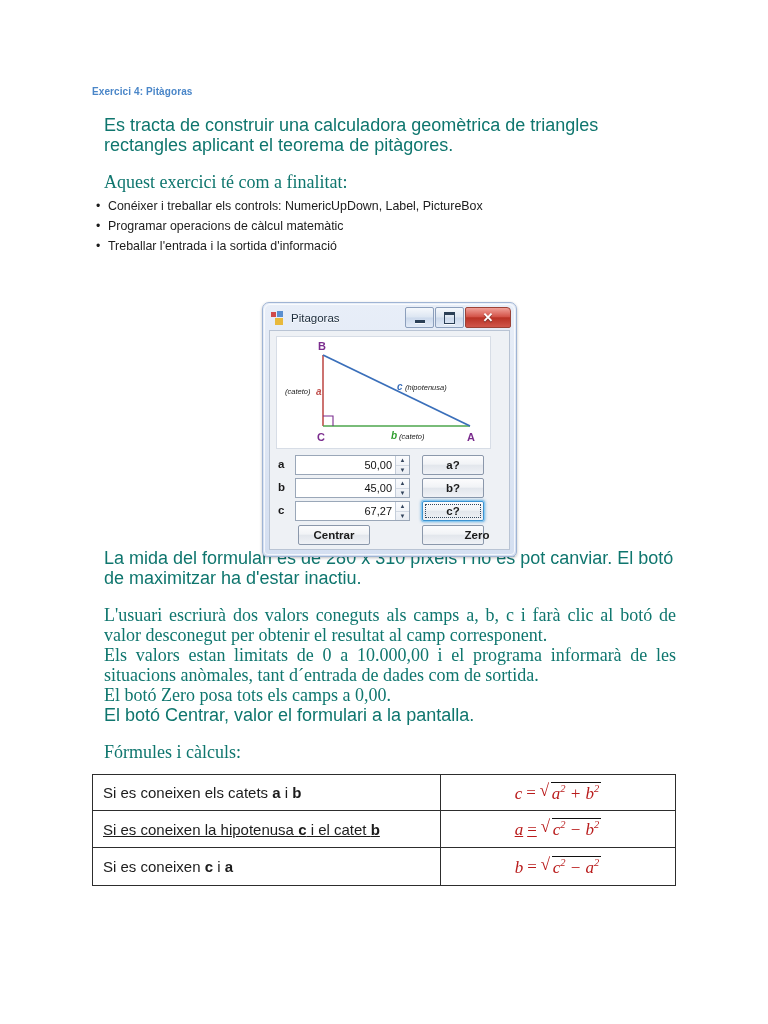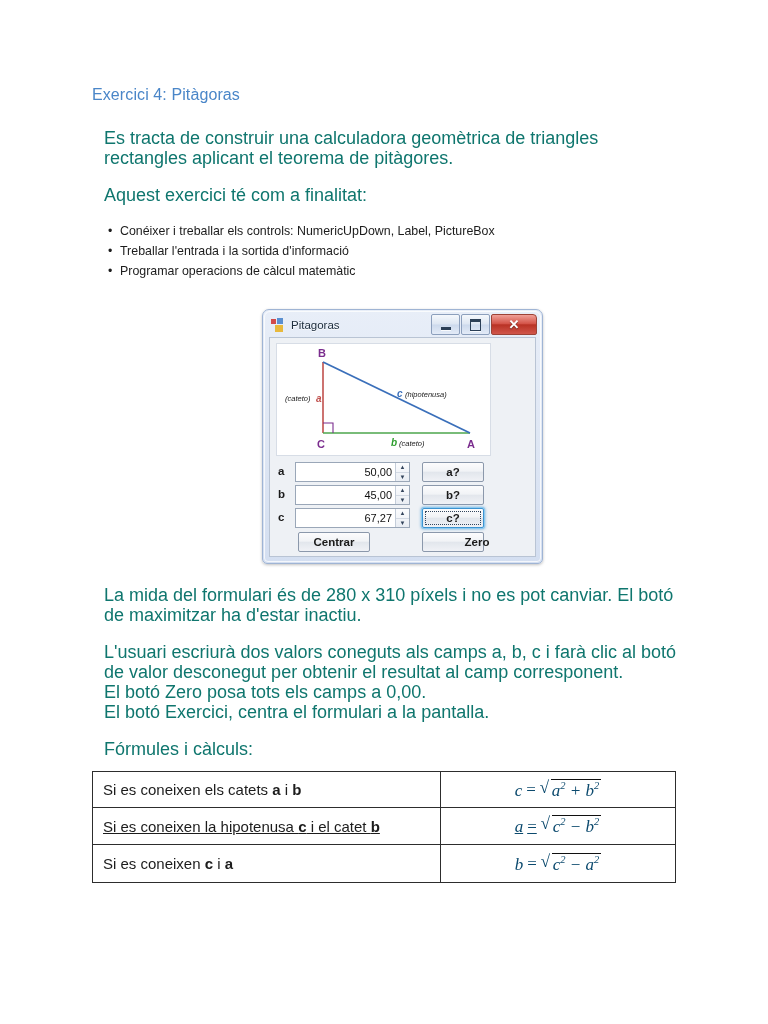--- a/index.html
+++ b/index.html
@@ -24,37 +24,37 @@
   }
   .content {
     position: absolute;
     left: 92px;
     top: 86px;
     width: 584px;
   }
 
   
   h1.doc-heading {
-    font-size: 16px;
-    font-weight: normal;
+    font-size: 10px;
+    font-weight: bold;
     color: #4a86c8;
-    margin: 0 0 24px 0;
+    margin: 0 0 18px 0;
     letter-spacing: 0.1px;
   }
   p.para {
     font-size: 18px;
     line-height: 20px;
     margin: 0 0 17px 12px;
     color: #0f766e;
   }
   p.para.justify { text-align: justify; }
-  p.tight { margin-bottom: 0; }
+  p.tight { margin-bottom: 0; font-family: Liberation Serif, serif; }
   ul.bullets {
     list-style: none;
-    margin: 16px;
+    margin: 4px;
     padding: 0;
   }
   ul.bullets li {
     font-size: 12.4px;
     line-height: 20px;
     color: #1c1c1c;
     position: relative;
     padding-left: 12px;
   }
   ul.bullets li::before {
@@ -62,23 +62,22 @@
     position: absolute;
     left: 0;
     top: 0;
   }
 
   
   .winform-wrap {
     position: absolute;
     left: 262px;
     top: 302px;
-    width: 281px;
+    width: 255px;
     height: 255px;
-    margin-top: 7px;
   }
   .winform {
     width: 100%;
     height: 100%;
     box-sizing: border-box;
     border-radius: 7px 7px 5px 5px;
     background: linear-gradient(180deg,#e8eef8 0%, #dfe7f4 48%, #d4dff1 100%);
     border: 1px solid #9fb4d4;
     padding: 3px;
     box-shadow: 0 1px 3px rgba(0,0,0,0.25);
@@ -308,21 +307,21 @@
   .formula-table td.desc {
     width: 327px;
     font-size: 15px;
     color: #1c1c1c;
   }
   .formula-table td.formula {
     text-align: center;
     font-family: "Liberation Serif", serif;
     font-style: italic;
     font-size: 17px;
-    color: #0c4a6e;
+    color: #b91c1c;
   }
   .formula-table tr.row2 td { height: 36px; text-decoration: underline; }
   .formula-table tr.row3 td { height: 37px; }
   .sqrt {
     display: inline-block;
     position: relative;
     padding-left: 11px;
   }
   .sqrt::before {
     content: "\221A";
@@ -351,30 +350,31 @@
 
   <div class="content">
 
     <h1 class="doc-heading">Exercici 4: Pitàgoras</h1>
 
     <p class="para">Es tracta de construir una calculadora geomètrica de triangles rectangles aplicant el teorema de pitàgores.</p>
 
     <p class="para tight">Aquest exercici té com a finalitat:</p>
     <ul class="bullets">
       <li>Conéixer i treballar els controls: NumericUpDown, Label, PictureBox</li>
+      <li>Programar operacions de càlcul matemàtic</li>
       <li>Treballar l'entrada i la sortida d'informació</li>
-      <li>Programar operacions de càlcul matemàtic</li>
     </ul>
 
     <div style="height:288px"></div>
 
     <p class="para">La mida del formulari és de 280 x 310 píxels i no es pot canviar. El botó de maximitzar ha d'estar inactiu.</p>
     <p class="para justify tight">L'usuari escriurà dos valors coneguts als camps a, b, c i farà clic al botó de valor desconegut per obtenir el resultat al camp corresponent.</p>
+    <p class="para justify tight">Els valors estan limitats de 0 a 10.000,00 i el programa informarà de les situacions anòmales, tant d´entrada de dades com de sortida.</p>
     <p class="para tight">El botó Zero posa tots els camps a 0,00.</p>
-    <p class="para">El botó Exercici, centra el formulari a la pantalla.</p>
+    <p class="para">El botó Centrar, valor el formulari a la pantalla.</p>
 
     <p class="para tight">Fórmules i càlculs:</p>
 
     <table class="formula-table">
       <tbody>
           <tr class="row1">
         <td class="desc">
           <span>Si es coneixen els catets </span><b>a</b><span> i </span><b>b</b>
         </td>
         <td class="formula">

